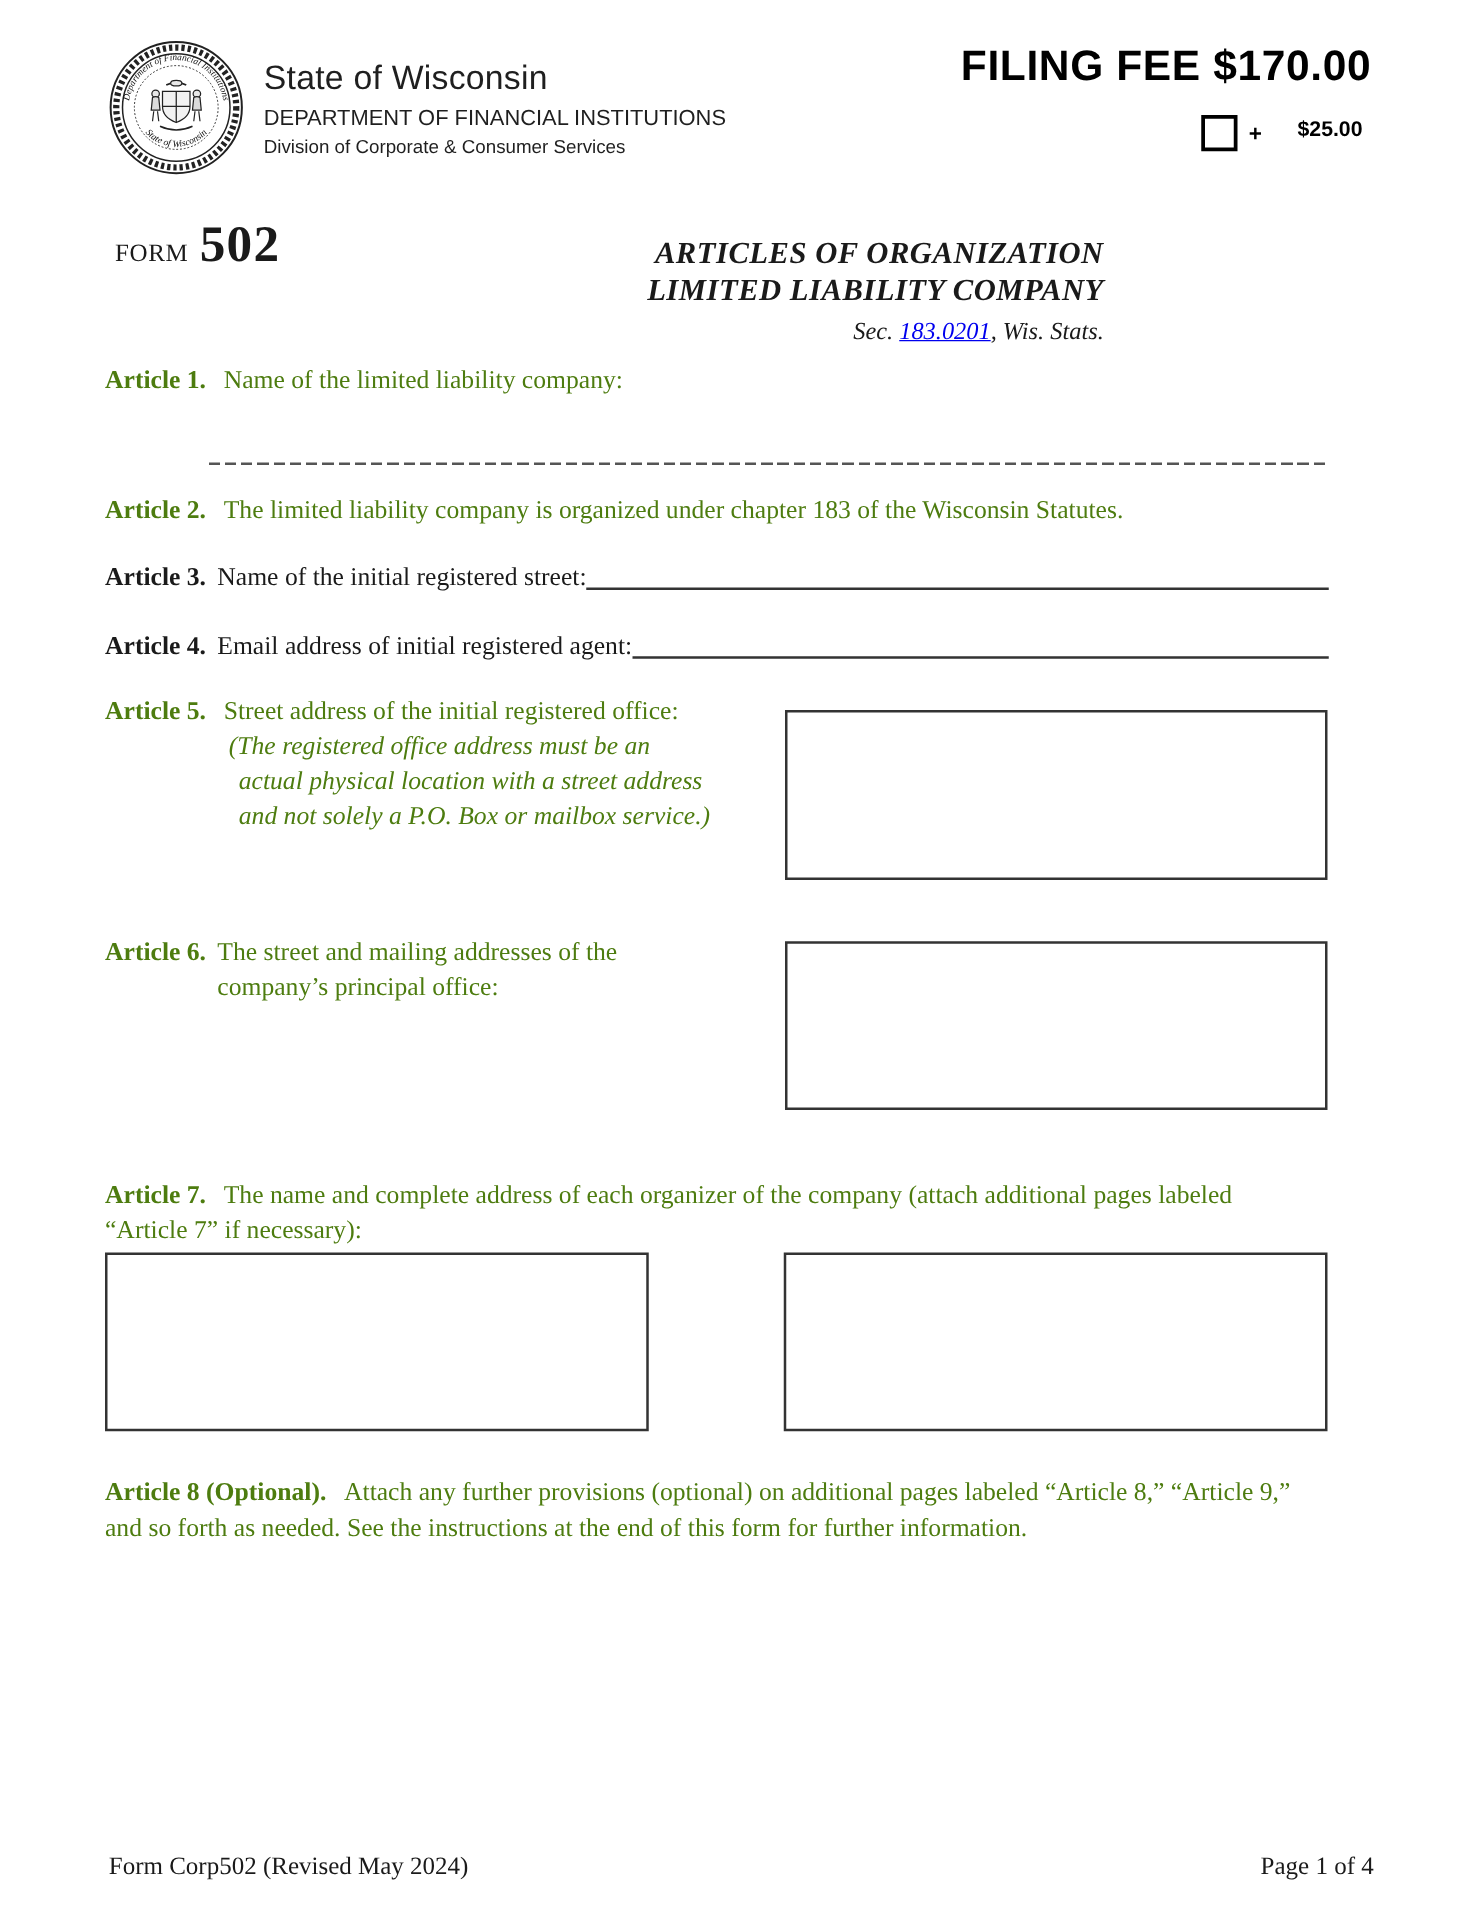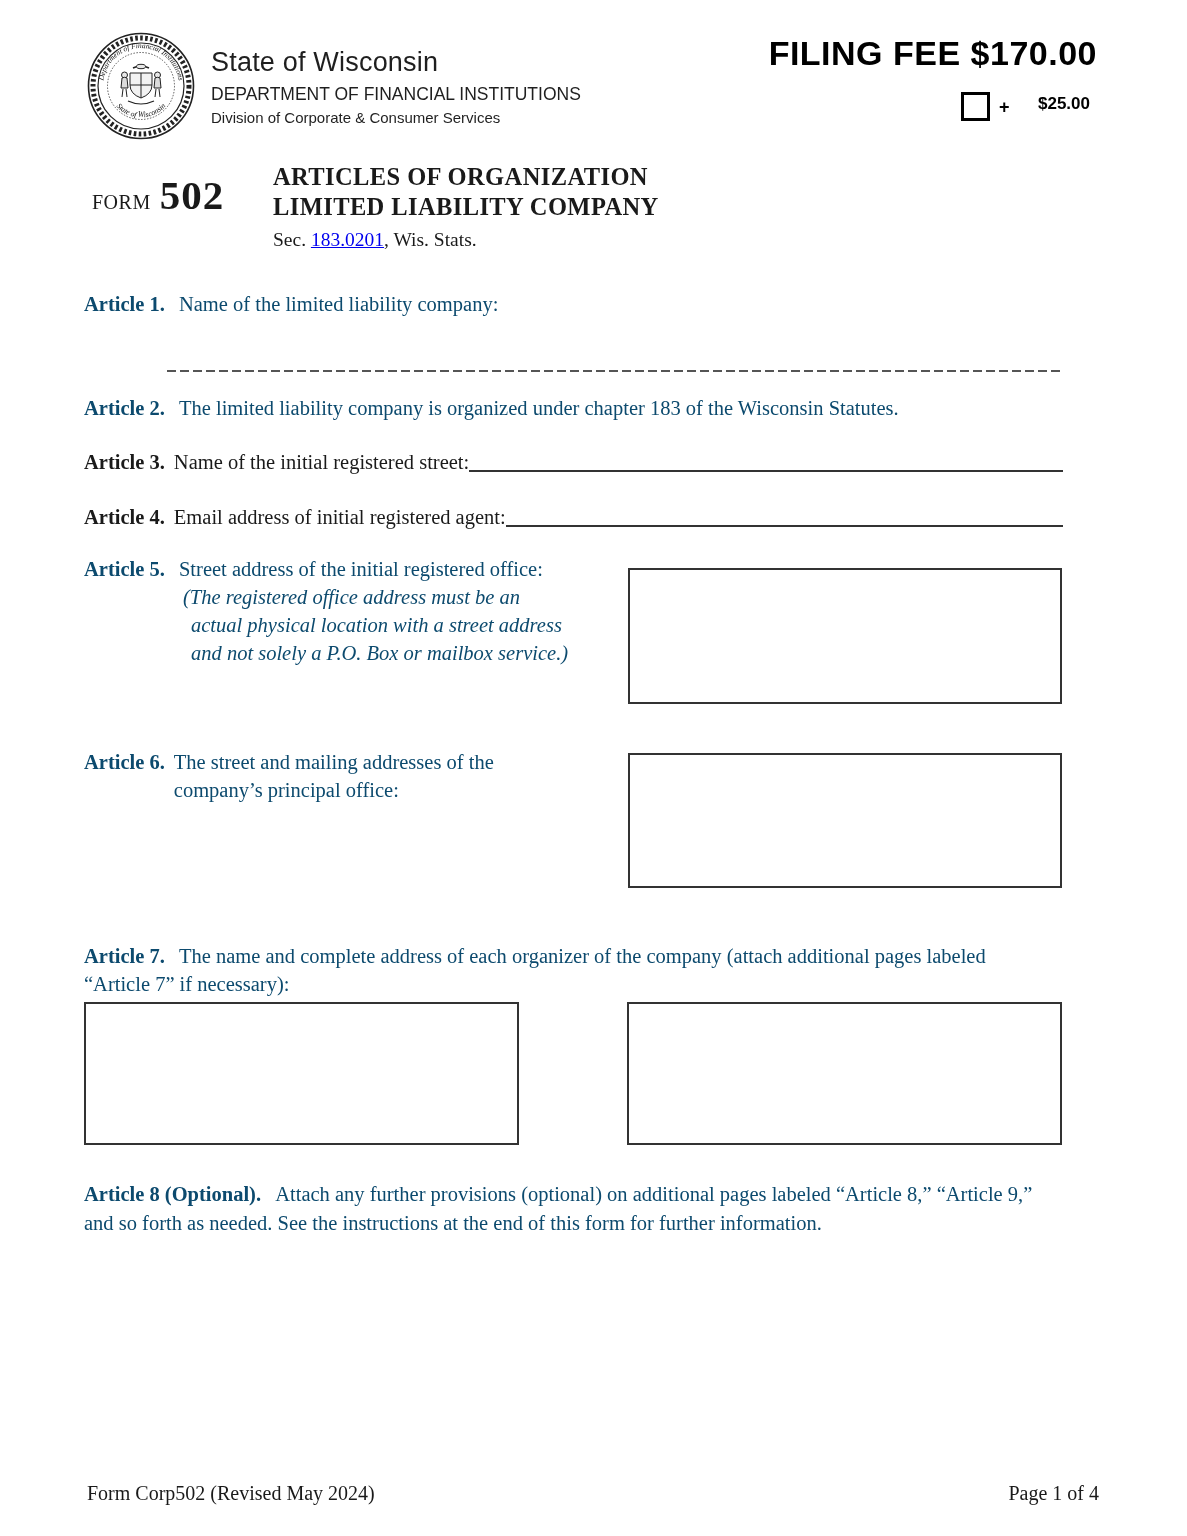--- a/index.html
+++ b/index.html
@@ -38,26 +38,26 @@
   }
   .expedite-fee{
     position:absolute;top:94px;left:1026px;
     font-family:"Liberation Sans","DejaVu Sans",sans-serif;
     font-weight:bold;font-size:17px;color:#000000;margin-left:12px;
   }
   
   .form-id{position:absolute;left:92px;top:171px;display:flex;align-items:baseline;}
   .form-id .form-word{font-size:20px;letter-spacing:.5px;}
   .form-id .form-num{font-size:41px;font-weight:bold;margin-left:9px;letter-spacing:1px;}
-  .title-block{position:absolute;left:273px;top:162px;width:610px;text-align:left;}
+  .title-block{position:absolute;left:273px;top:188px;width:610px;text-align:right;font-style:italic;}
   .title-line{font-size:24.5px;font-weight:bold;line-height:30px;letter-spacing:.4px;}
   .statute-line{font-size:19.5px;margin-top:7px;}
   .statute-line a{color:#0000EE;text-decoration:underline;}
   
-  .article{position:absolute;left:84px;font-size:20.5px;line-height:28px;color:#0c4a6e;}
+  .article{position:absolute;left:84px;font-size:20.5px;line-height:28px;color:#4d7c0f;}
   .art-label{font-weight:bold;}
   .art-text{margin-left:9px;}
   .a1{top:290px;width:980px;}
   .company-name-line{
     position:absolute;left:167px;top:360px;width:897px;height:12px;cursor:text;
     background:repeating-linear-gradient(90deg,#555 0 9px,transparent 9px 13px);
     background-size:100% 2px;background-position:0 bottom;background-repeat:no-repeat;
   }
   .a2{top:394px;width:980px;}
   .field-row{position:absolute;left:84px;width:979px;display:flex;font-size:20.5px;line-height:28px;}

